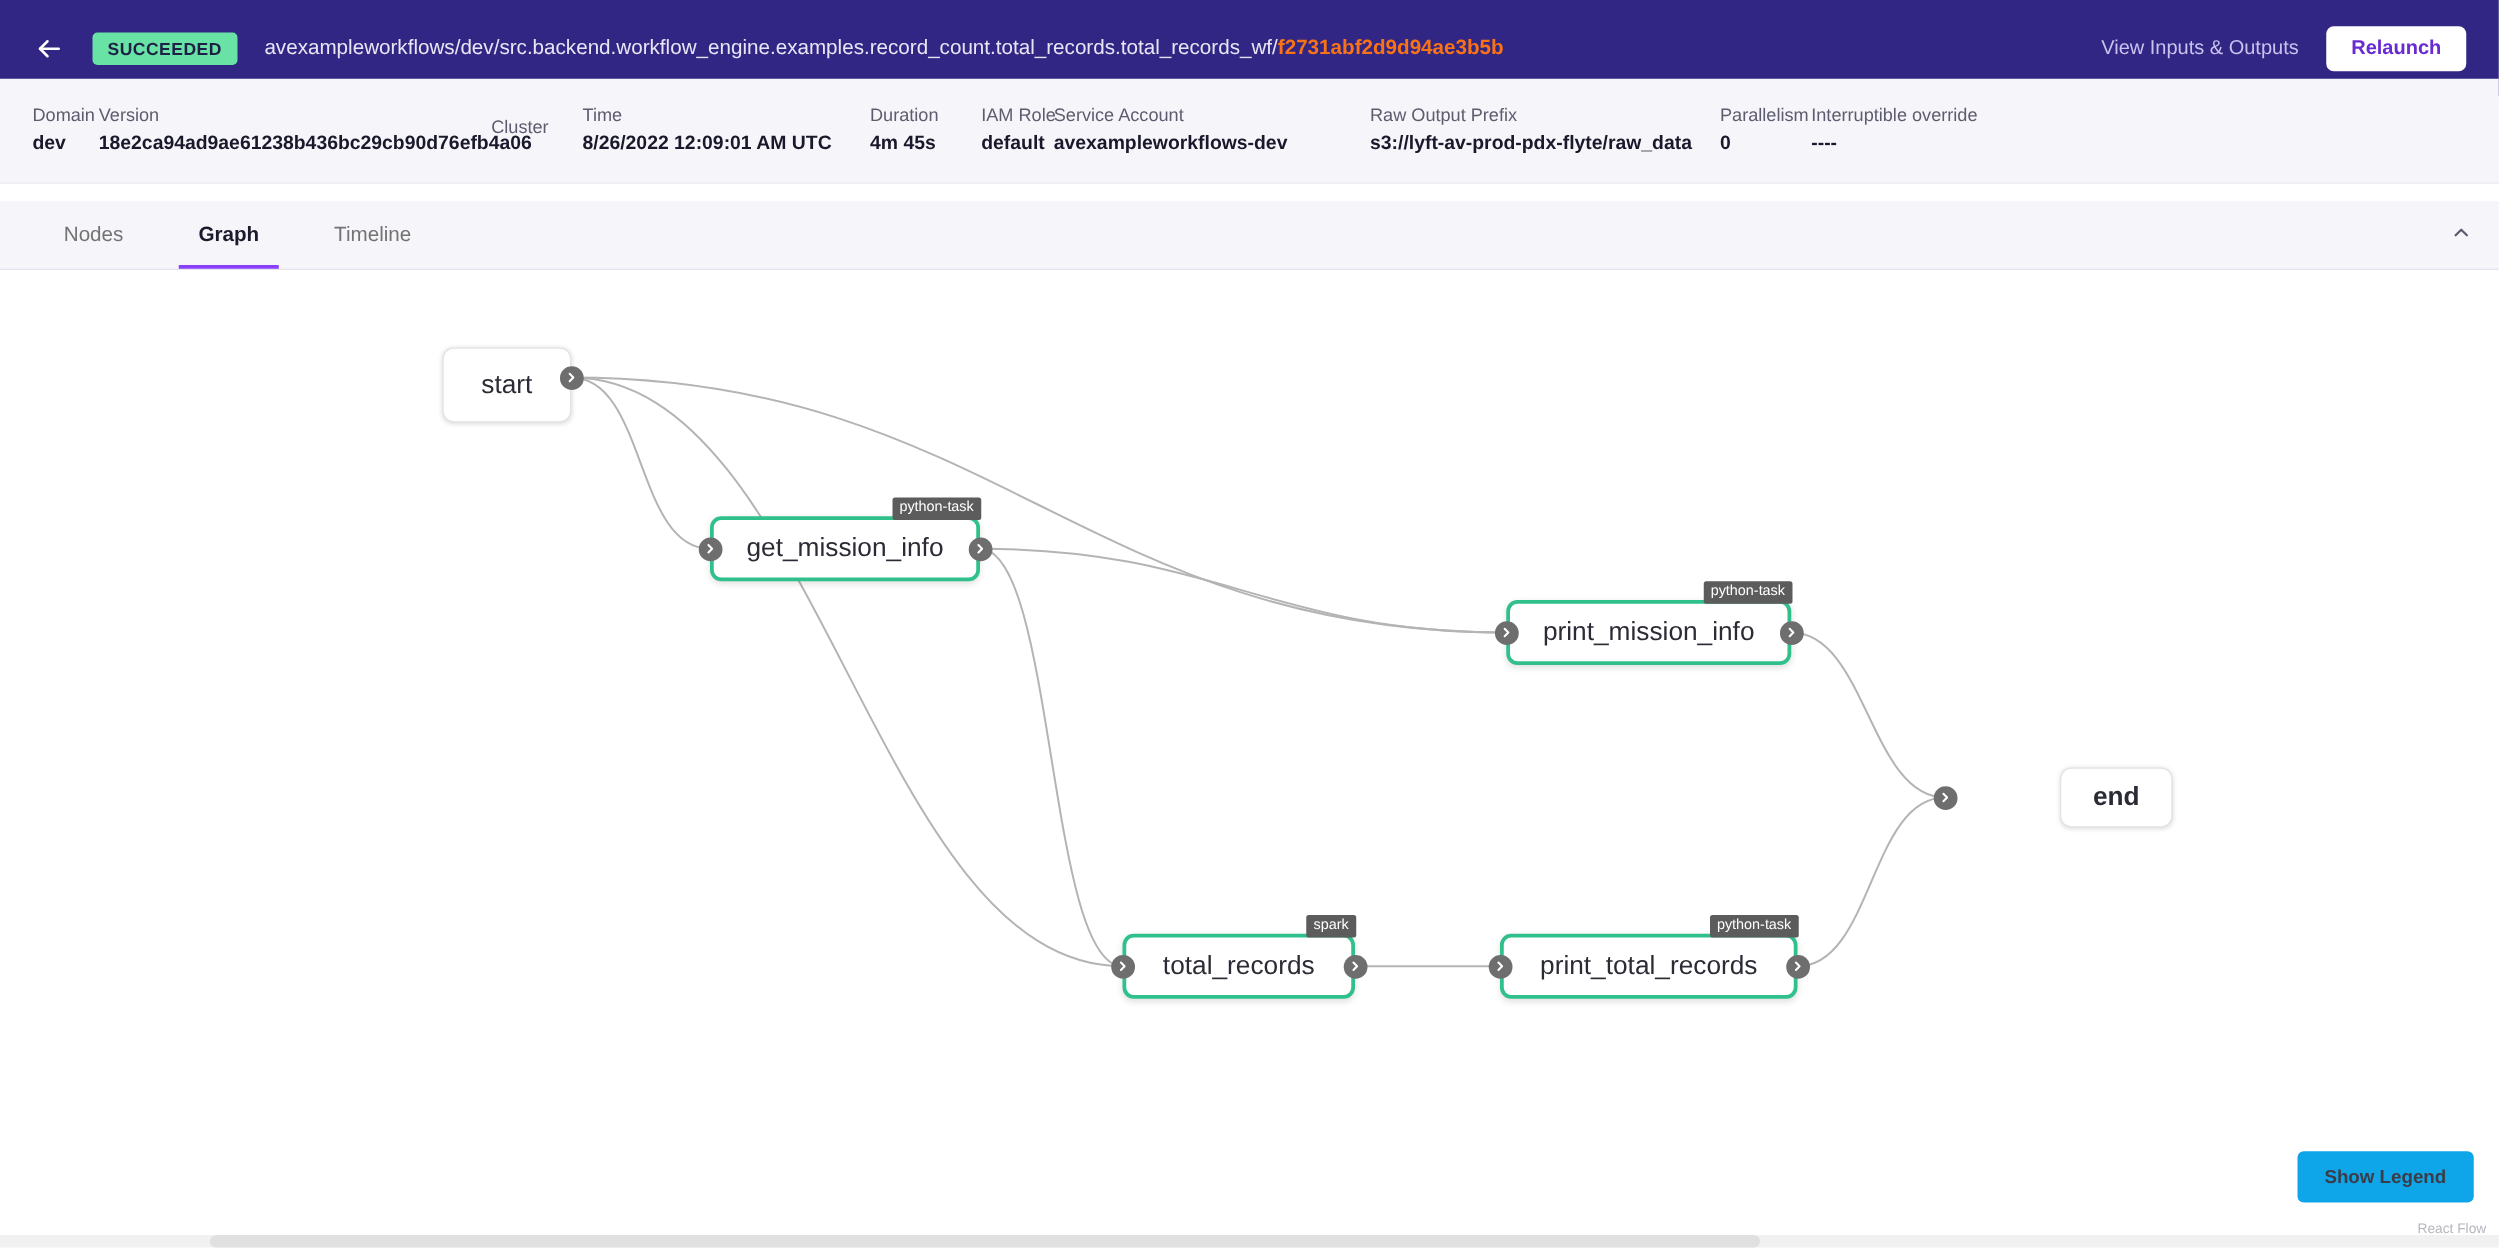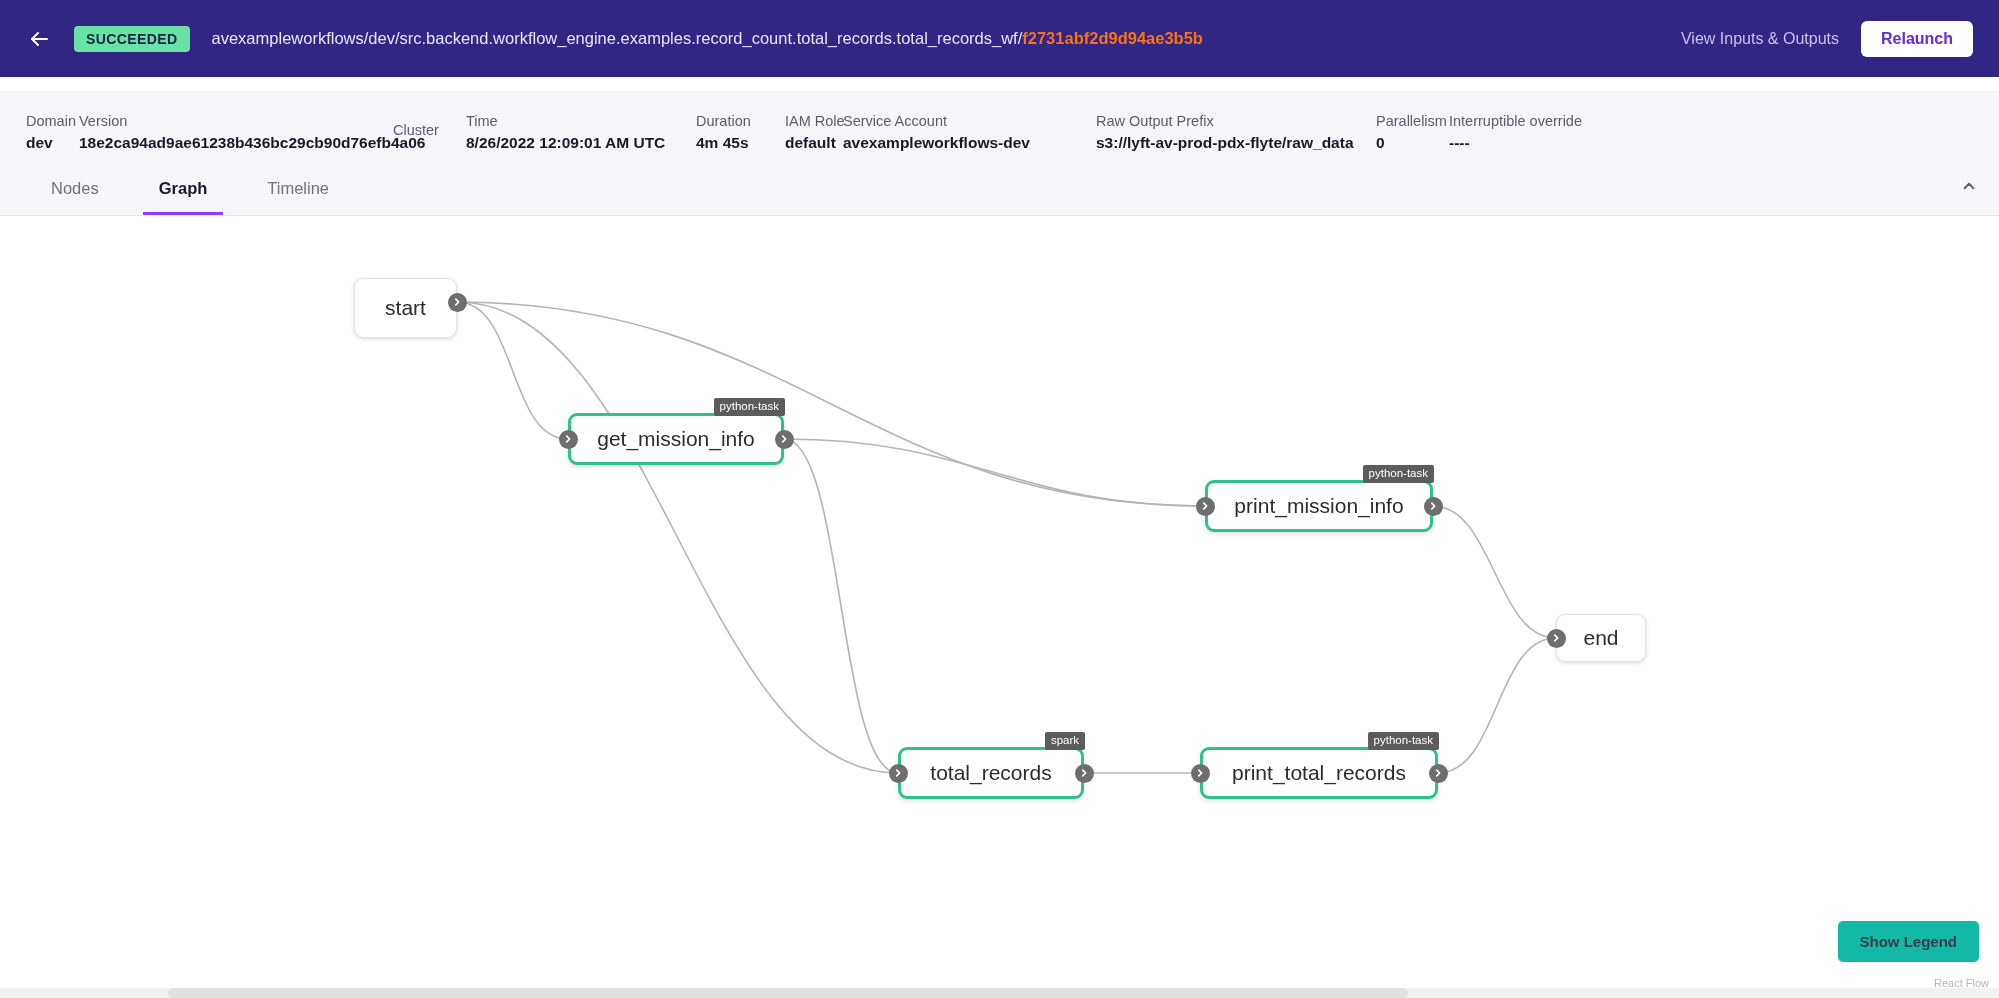--- a/index.html
+++ b/index.html
@@ -80,21 +80,21 @@
     border-radius: 6px;
     border: none;
     cursor: pointer;
     font-family: "Liberation Sans", sans-serif;
     white-space: nowrap;
   }
 
   
   .meta-strip {
     position: absolute;
-    top: 91px; left: 0;
+    top: 63px; left: 0;
     width: 1999px;
     height: 84px;
     background: #f6f5fa;
     border-bottom: 1px solid #ececf1;
     display: flex;
     align-items: center;
     padding: 12px 26px;
   }
   .meta-item { flex: 0 0 auto; }
   .meta-label {
@@ -214,21 +214,21 @@
     cursor: pointer;
     z-index: 5;
   }
   .handle svg { display: block; }
 
   
   .show-legend {
     position: absolute;
     right: 20px;
     bottom: 28px;
-    background: #14b8a6;
+    background: #0ea5e9;
     color: #3c3c46;
     font-size: 15px;
     font-weight: bold;
     border: none;
     border-radius: 5px;
     padding: 12px 22px;
     cursor: pointer;
     font-family: "Liberation Sans", sans-serif;
     z-index: 20;
   }
@@ -364,21 +364,21 @@
       <div class="node-badge">python-task</div>
     </div>
     <div class="node task" style="left: 898px; top: 531px; width: 186px; height: 52px;">
       <span>total_records</span>
       <div class="node-badge">spark</div>
     </div>
     <div class="node task" style="left: 1200px; top: 531px; width: 238px; height: 52px;">
       <span>print_total_records</span>
       <div class="node-badge">python-task</div>
     </div>
-    <div class="node terminal" style="left: 1556px; top: 398px; width: 90px; height: 48px;">
+    <div class="node terminal" style="left: 1648px; top: 398px; width: 90px; height: 48px; font-weight: bold;">
       <span>end</span>
     </div>
     <div class="handle" style="left: 447.5px; top: 76.5px;">
       <svg width="10" height="10" viewBox="0 0 24 24" fill="none" stroke="#ffffff" stroke-width="4" stroke-linecap="round" stroke-linejoin="round">
         <polyline points="9 5 16 12 9 19"></polyline>
       </svg>
     </div>
     <div class="handle" style="left: 558.5px; top: 213.5px;">
       <svg width="10" height="10" viewBox="0 0 24 24" fill="none" stroke="#ffffff" stroke-width="4" stroke-linecap="round" stroke-linejoin="round">
         <polyline points="9 5 16 12 9 19"></polyline>

